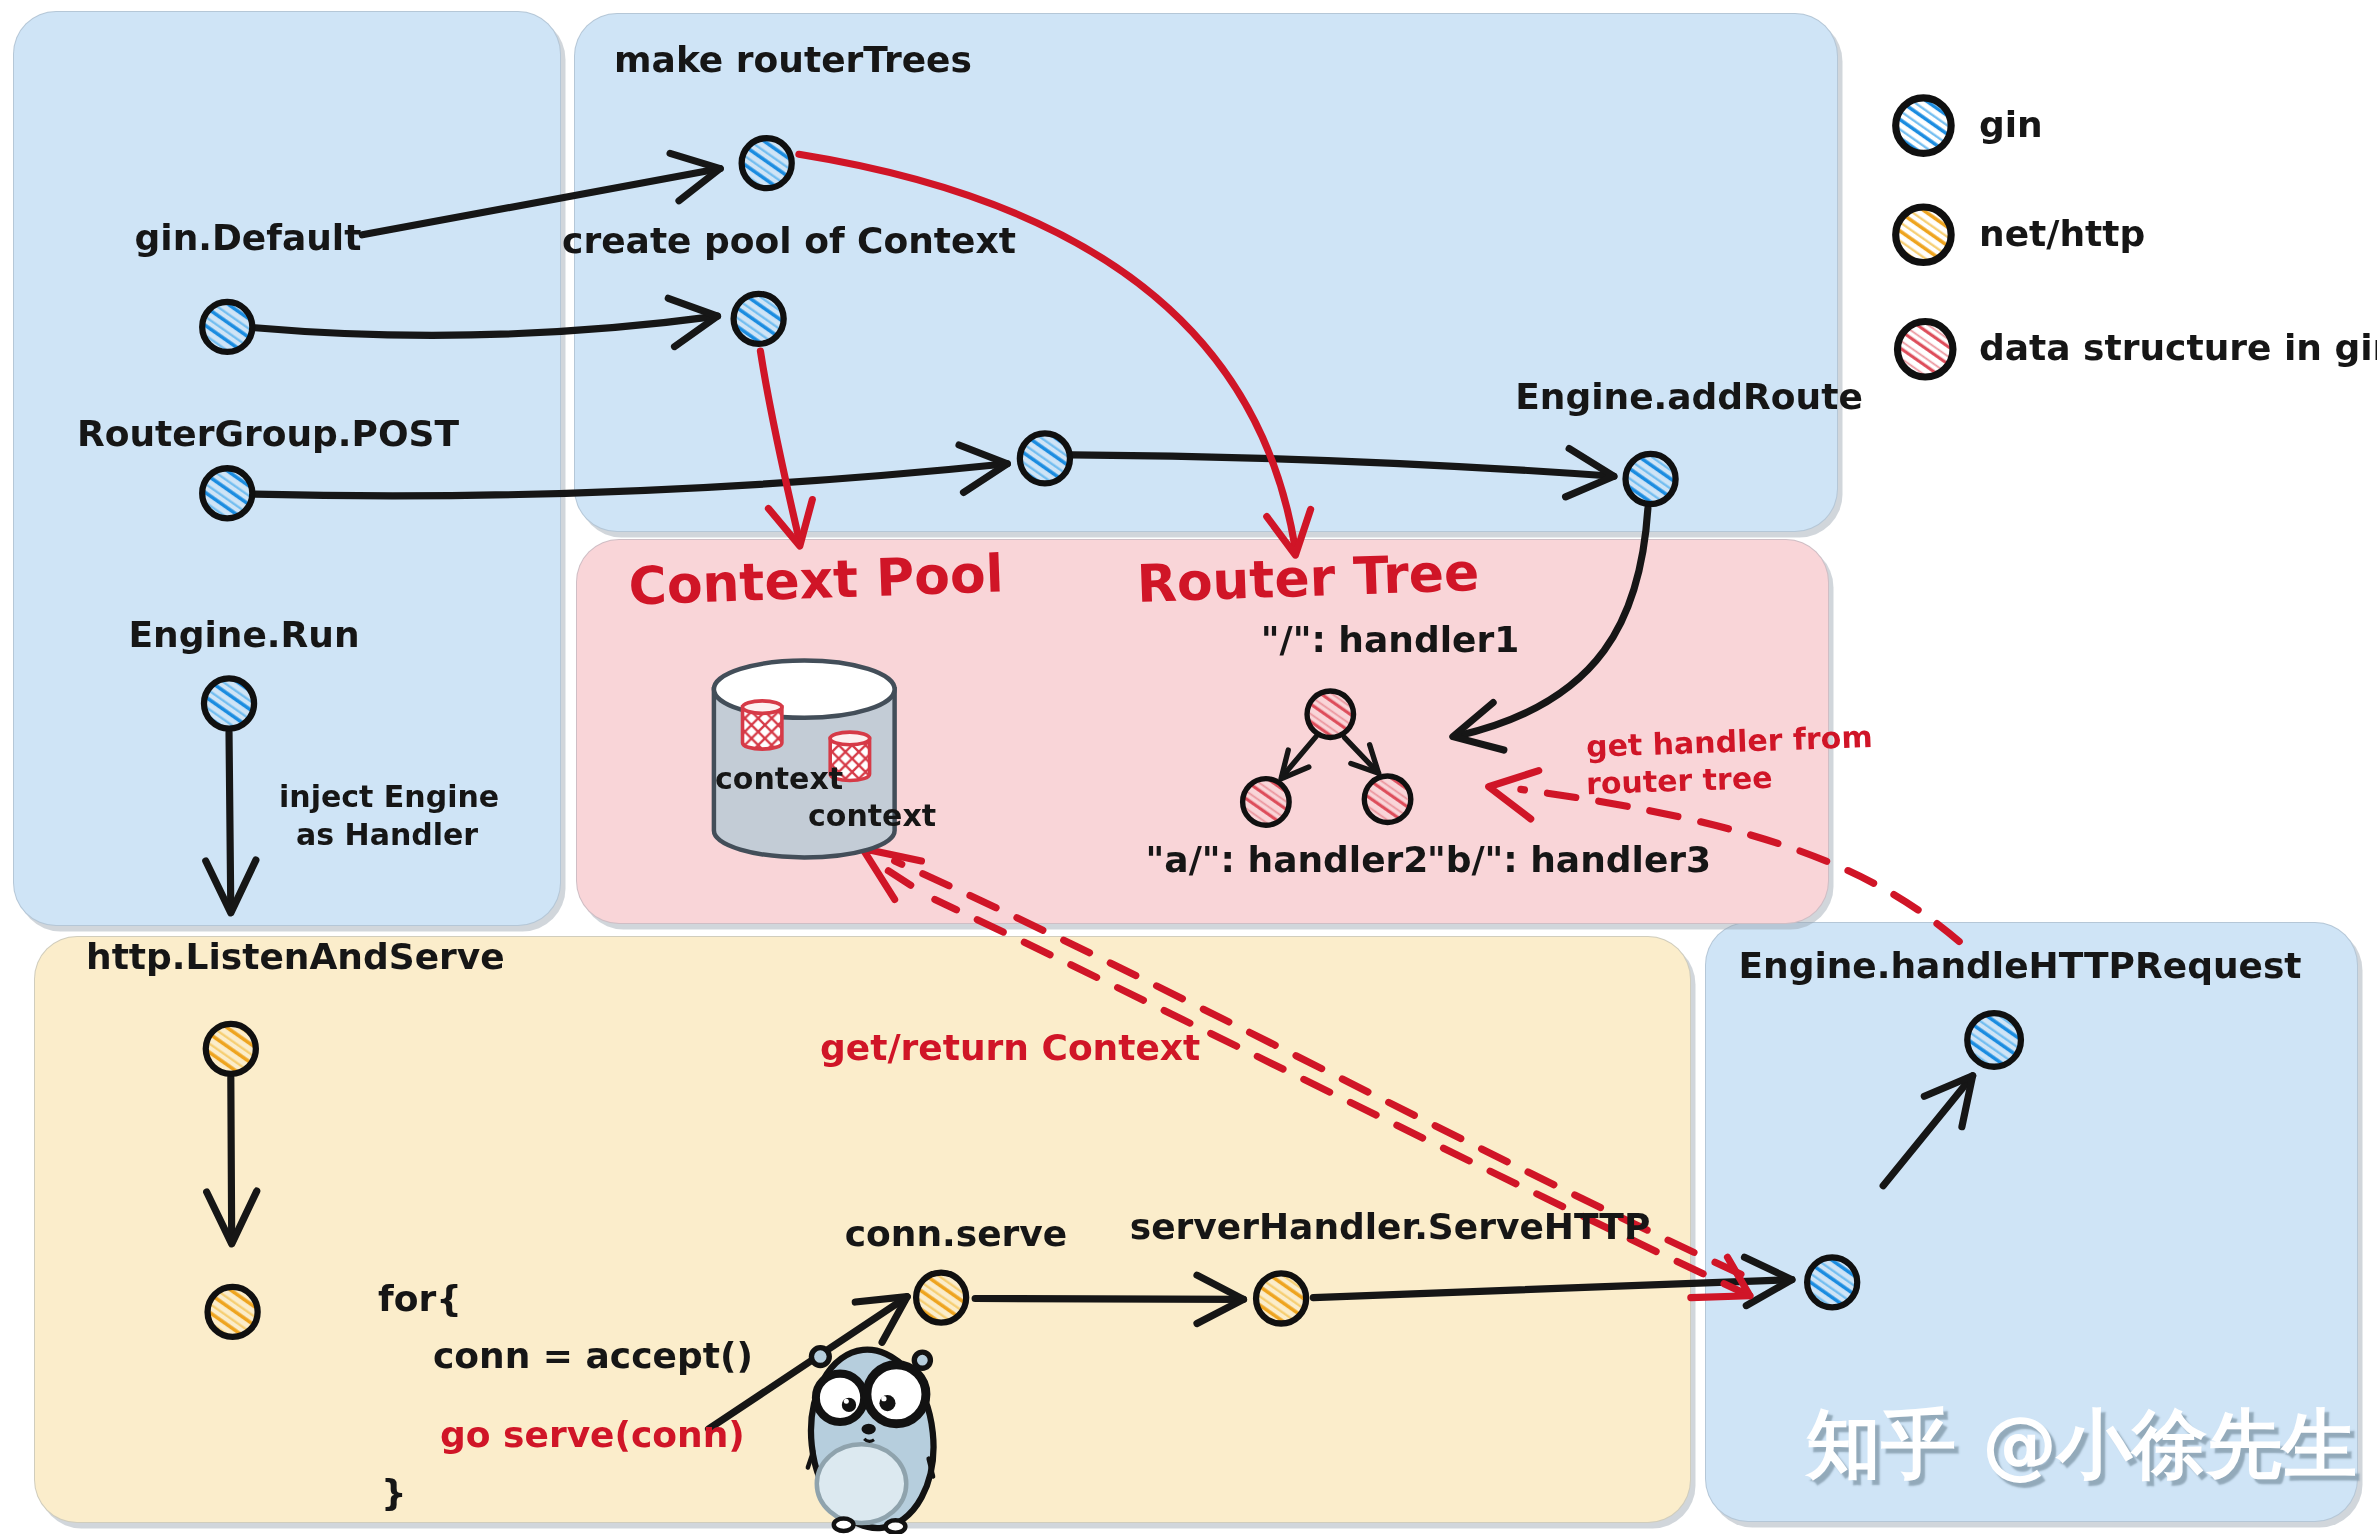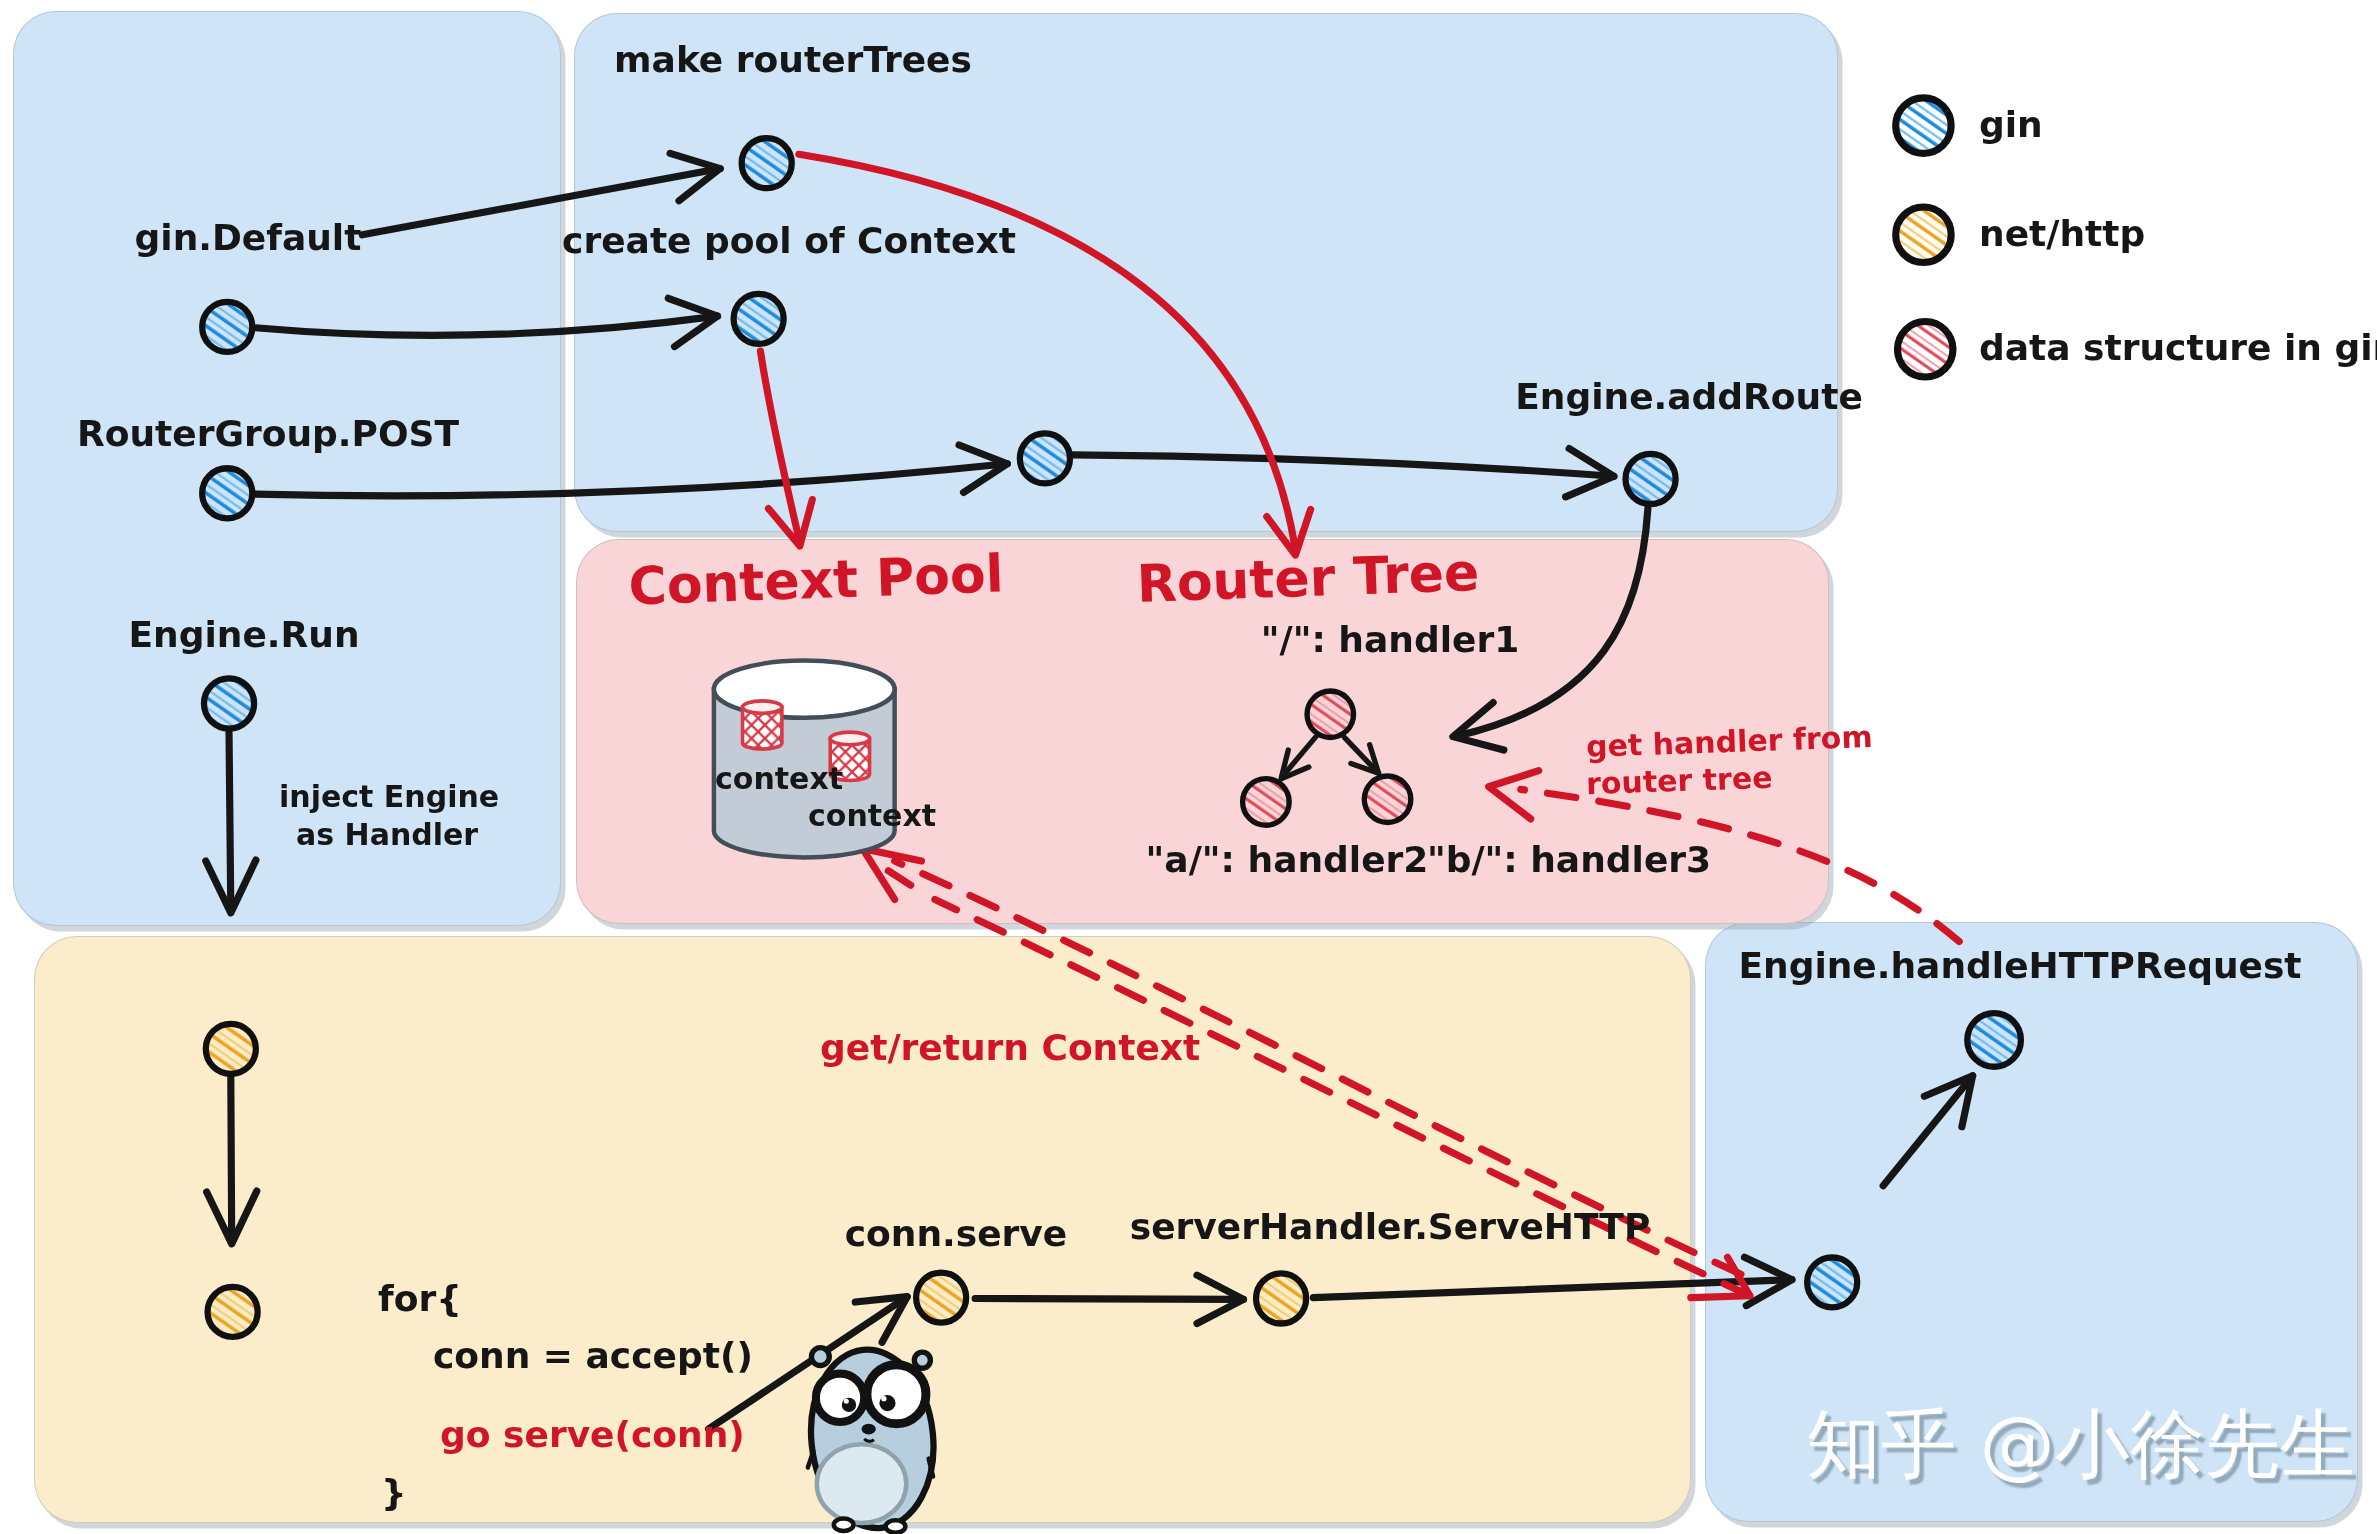--- a/index.html
+++ b/index.html
@@ -12,21 +12,21 @@
   .box.yellow{background:#fbedcb;}
   svg.overlay{position:absolute;left:0;top:0;z-index:5;}
   .lbl{position:absolute;z-index:9;white-space:nowrap;font-size:36px;font-weight:600;
        color:#161616;line-height:1.15;}
   .c{transform:translateX(-50%);}
   .red{color:#d01527;}
   .sm{font-size:30px;}
   .title{font-size:52px;font-weight:700;}
   .rot{transform:translateX(-50%) rotate(-2deg);}
   .rotl{transform:rotate(-2deg);}
-  .watermark{font-size:75px;font-weight:400;color:#ffffff;
+  .watermark{font-size:75px;font-weight:700;color:#ffffff;
              text-shadow:4.5px 5.4px 1.8px rgba(140,163,180,.9);z-index:10;text-align:right;}
 </style>
 </head>
 <body>
 
 <div class="canvas">
 
   <div class="box yellow" style="left:34px;top:936px;width:1655px;height:585px;z-index:1"></div>
   <div class="box blue" style="left:13.4px;top:10.7px;width:546px;height:913px;z-index:2"></div>
   <div class="box blue" style="left:574px;top:12.5px;width:1262px;height:517px;z-index:2"></div>
@@ -210,20 +210,21 @@
   <div class="lbl title red rot" style="left:816px;top:551px">Context Pool</div>
   <div class="lbl title red rot" style="left:1308px;top:549px">Router Tree</div>
   <div class="lbl c" style="left:1390px;top:619px">"/": handler1</div>
   <div class="lbl c" style="left:1287px;top:839px">"a/": handler2</div>
   <div class="lbl c" style="left:1569px;top:839px">"b/": handler3</div>
   <div class="lbl sm" style="left:715px;top:762px">context</div>
   <div class="lbl sm" style="left:808px;top:799px">context</div>
   <div class="lbl sm red rotl" style="left:1586px;top:725px">get handler from</div>
   <div class="lbl sm red rotl" style="left:1586px;top:764px">router tree</div>
 
+  <div class="lbl" style="left:86px;top:936px">http.ListenAndServe</div>
   <div class="lbl" style="left:378px;top:1278px">for{</div>
   <div class="lbl" style="left:433px;top:1335px">conn = accept()</div>
   <div class="lbl red" style="left:440px;top:1414px">go serve(conn)</div>
   <div class="lbl" style="left:381px;top:1472px">}</div>
   <div class="lbl c" style="left:956px;top:1213px">conn.serve</div>
   <div class="lbl c" style="left:1390px;top:1206px">serverHandler.ServeHTTP</div>
   <div class="lbl c" style="left:2020px;top:945px">Engine.handleHTTPRequest</div>
   <div class="lbl red" style="left:820px;top:1027px">get/return Context</div>
 
   <div class="lbl" style="left:1979px;top:104px">gin</div>

